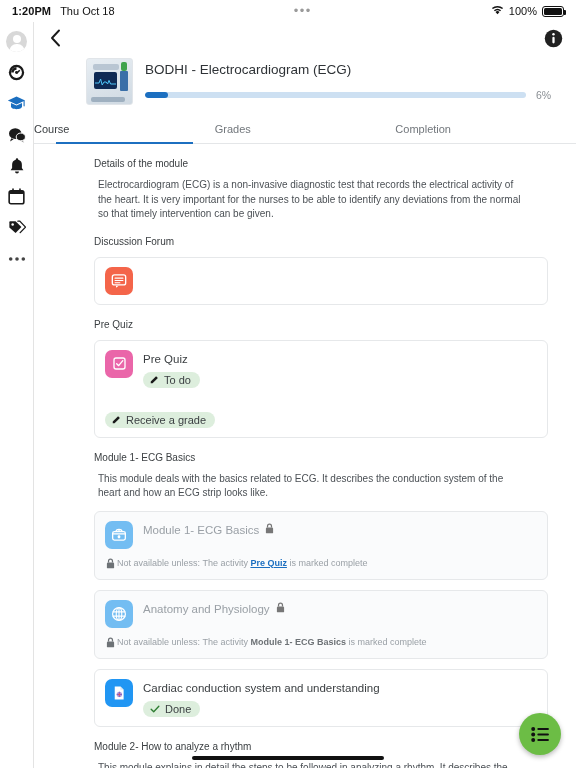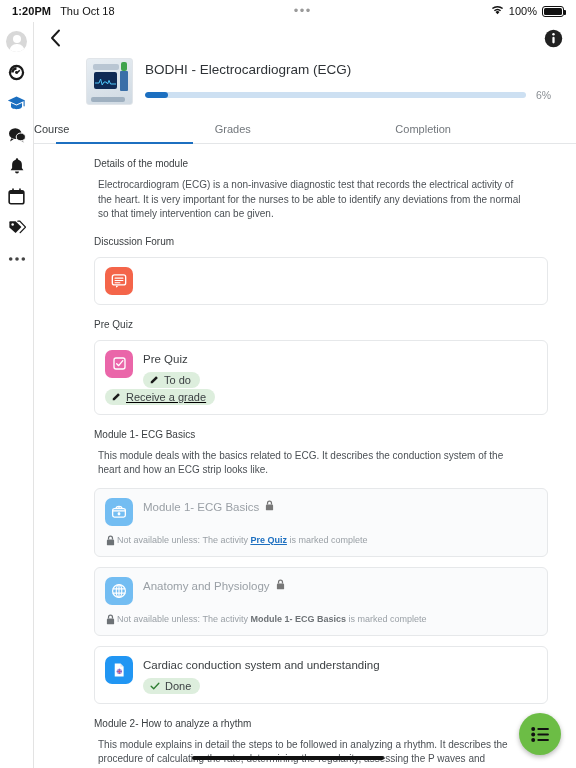--- a/index.html
+++ b/index.html
@@ -96,21 +96,21 @@
     display: inline-flex; align-items: center; gap: 5px;
     background: #ddeedd; color: #3c4043; border-radius: 9px;
     padding: 2px 9px 2px 7px; font-size: 11px; line-height: 12px;
   }
   .restrict {
     display: flex; align-items: center; gap: 2px;
     font-size: 9px; color: #9aa0a6; margin-top: 8px; padding-left: 1px; line-height: 13px;
   }
   .restrict b { color: #6d7276; font-weight: 700; }
   .restrict a { color: #1c6fc0; text-decoration: underline; font-weight: 700; }
-  .footer-badges { margin-top: 1px; display: flex; gap: 8px; text-decoration: underline; }
+  .footer-badges { margin-top: 24px; display: flex; gap: 8px; }
 
   .fab {
     position: absolute; right: 15px; bottom: 13px; width: 42px; height: 42px;
     border-radius: 50%; background: #6cbd45; box-shadow: 0 2px 5px rgba(0,0,0,.28);
     display: flex; align-items: center; justify-content: center; z-index: 35; cursor: pointer;
   }
   .home-ind {
     position: absolute; left: 50%; transform: translateX(-50%); bottom: 8px;
     width: 192px; height: 4px; border-radius: 3px; background: #111; z-index: 36;
   }

